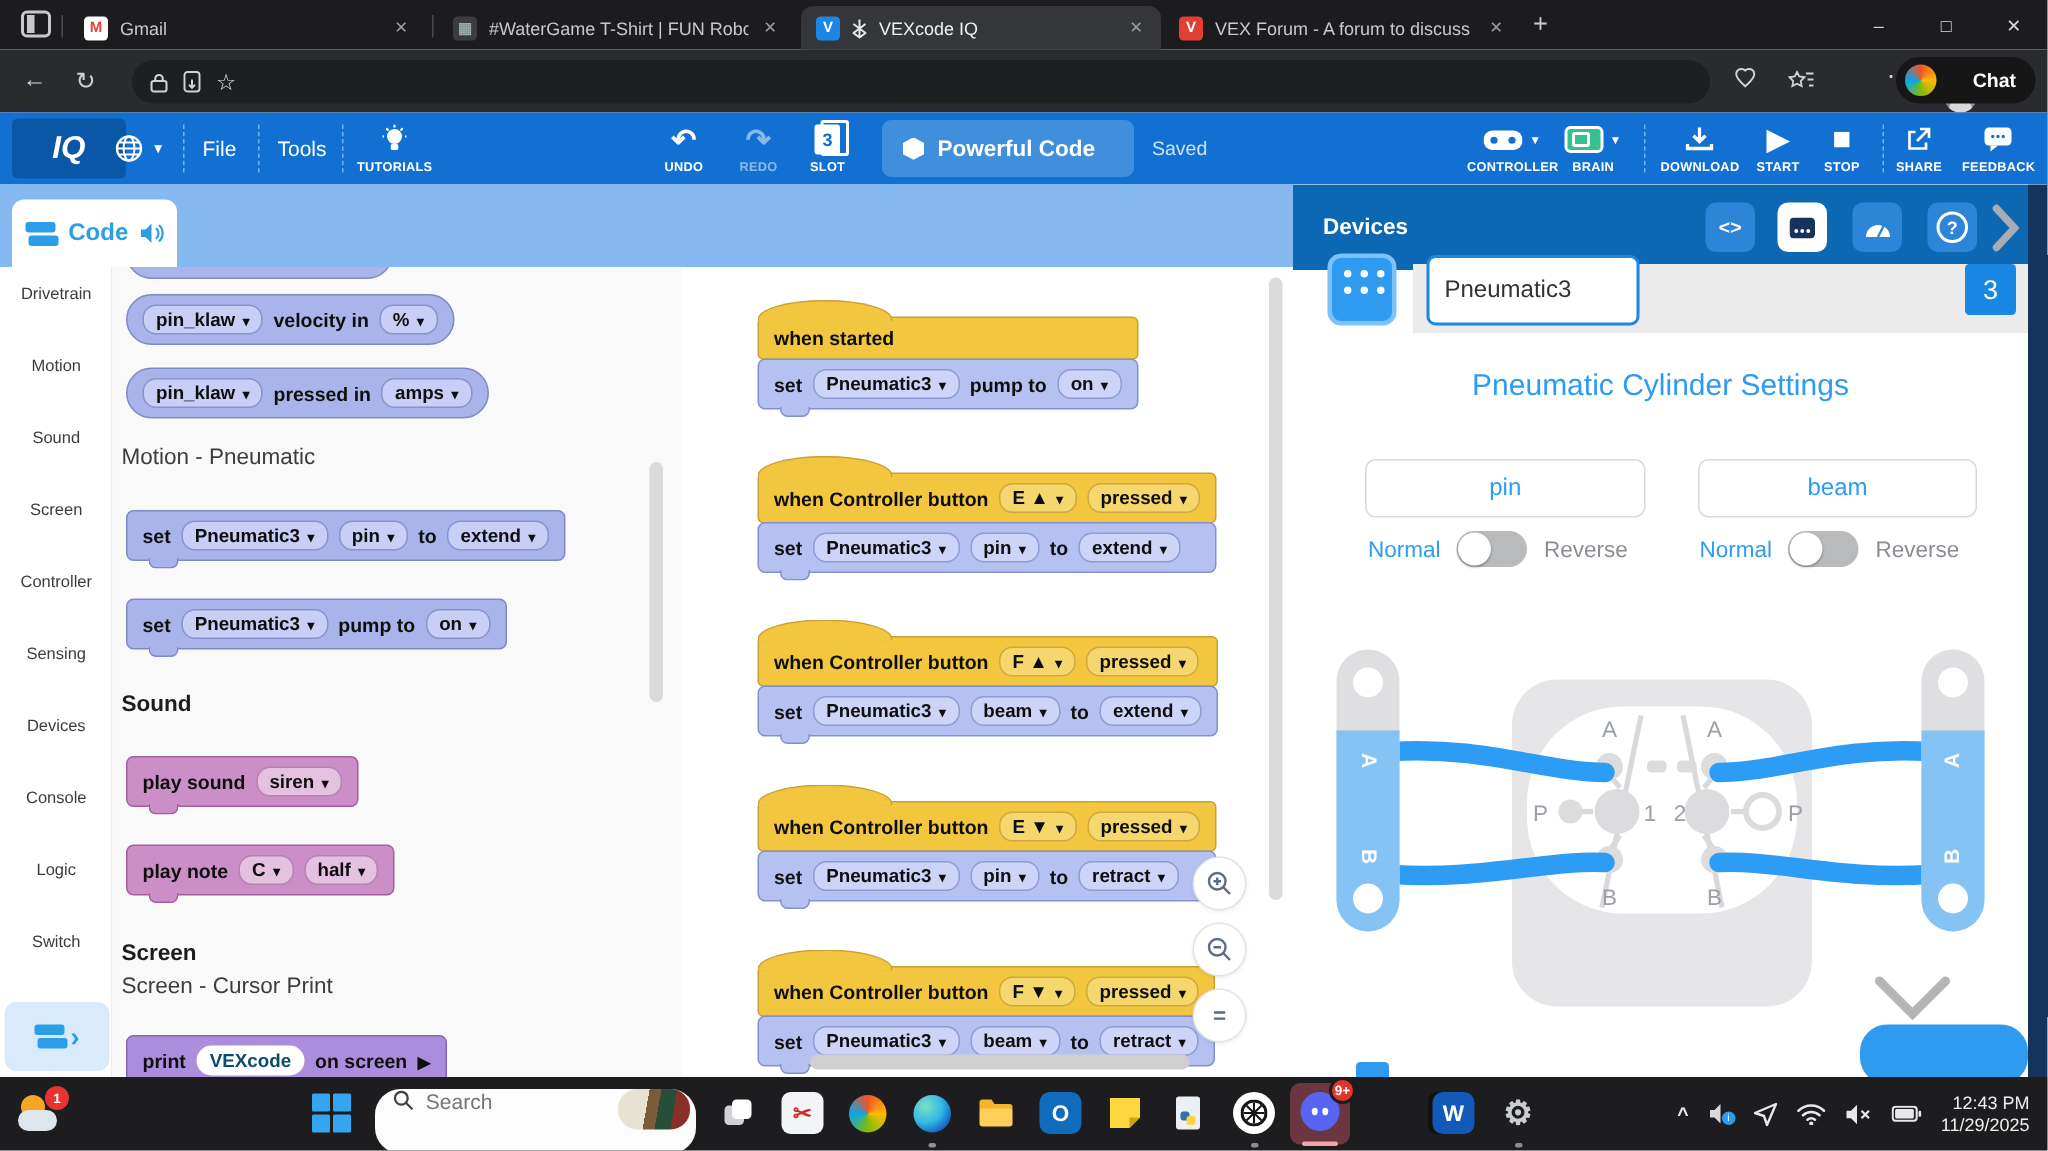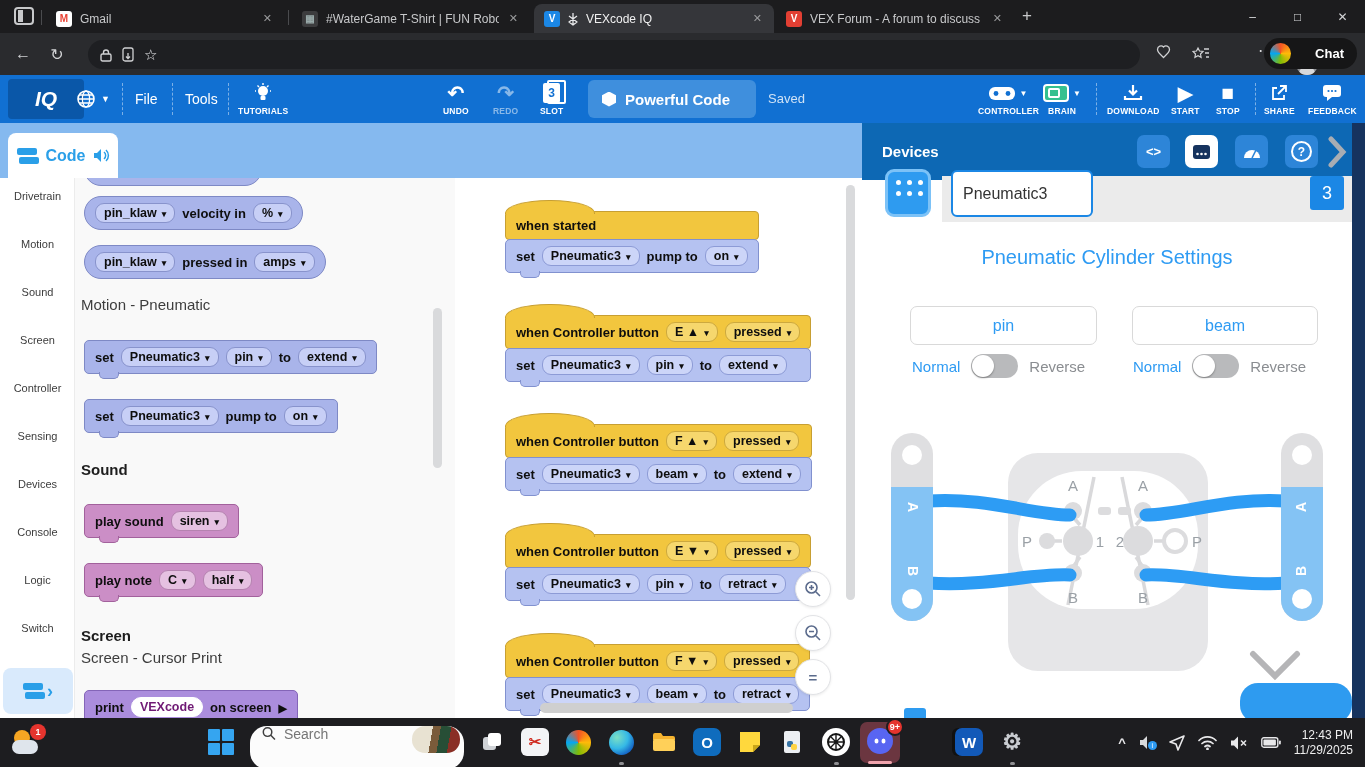--- a/index.html
+++ b/index.html
@@ -60,21 +60,21 @@
   .fld { display:flex; align-items:center; gap:5px; padding:2px 8px; border-radius:9px; font-size:12.5px; }
   .fld::after { content:"▾"; font-size:9px; margin-top:1px; }
   .fld.noc::after { content:none; }
   .peri { background:#a9b4ea; border:1px solid #7e89c5; }
   .peri .fld { background:#c7cff6; border:1px solid #8893cc; }
   .peri2 { background:#b5c2f1; border:1px solid #8191cf; }
   .peri2 .fld { background:#ccd5f8; border:1px solid #8d9bd6; }
   .pink { background:#cb8ec6; border:1px solid #a2619c; }
   .pink .fld { background:#e5c1e1; border:1px solid #b583b0; }
   .purp { background:#ab8ddd; border:1px solid #8465b8; }
-  .purp .fld.white { background:#fff; border:1px solid #fff; border-radius:14px; color:#701a75; }
+  .purp .fld.white { background:#fff; border:1px solid #fff; border-radius:14px; color:#0c4a6e; }
   .pill { border-radius:18px;text-align:center; }
   .hatblk { background:#f2c63e; border:1px solid #c79f33; border-radius:4px; }
   .hatblk .fld { background:#f6d76d; border:1px solid #cda93e; }
   .hatblk::before { content:""; position:absolute; top:-12px; left:-1px; width:88px; height:13px; background:#f2c63e; border:1px solid #c79f33; border-bottom:none; border-radius:44px 44px 0 0 / 13px 13px 0 0; }
   .bump::after { content:""; position:absolute; bottom:-6px; left:14px; width:18px; height:6px; border-top:none!important; border-radius:0 0 5px 5px; }
   .peri.bump::after { background:#a9b4ea; border:1px solid #7e89c5; }
   .peri2.bump::after { background:#b5c2f1; border:1px solid #8191cf; }
   .pink.bump::after { background:#cb8ec6; border:1px solid #a2619c; }
   .purp.bump::after { background:#ab8ddd; border:1px solid #8465b8; }
   .pal-h { position:absolute; font-size:15px; color:#3d3d3d; }

